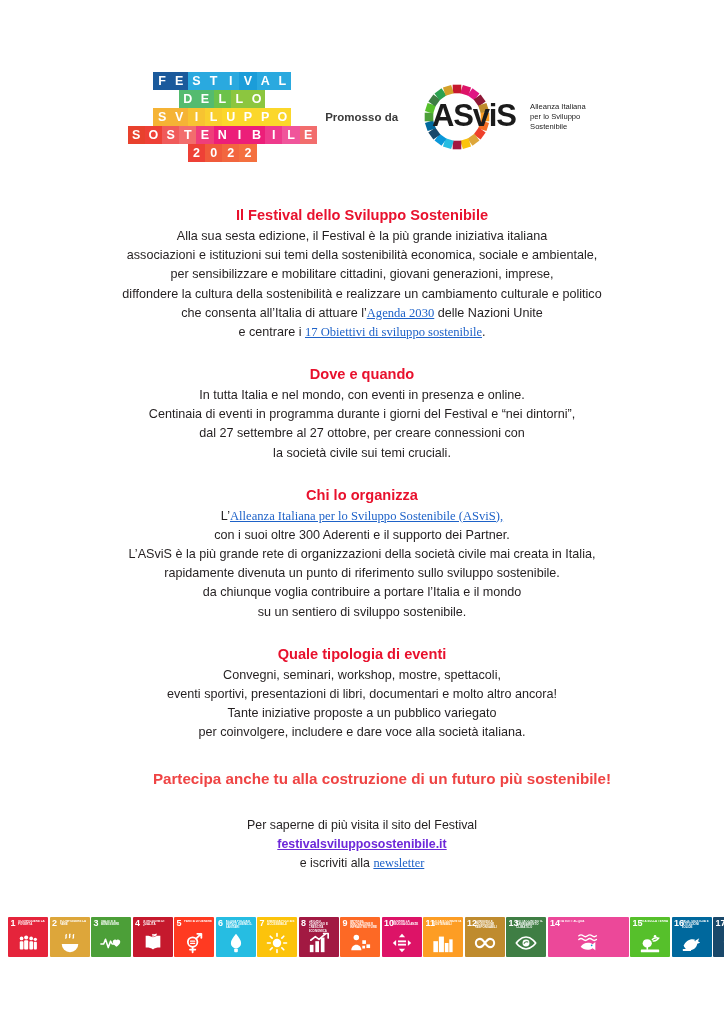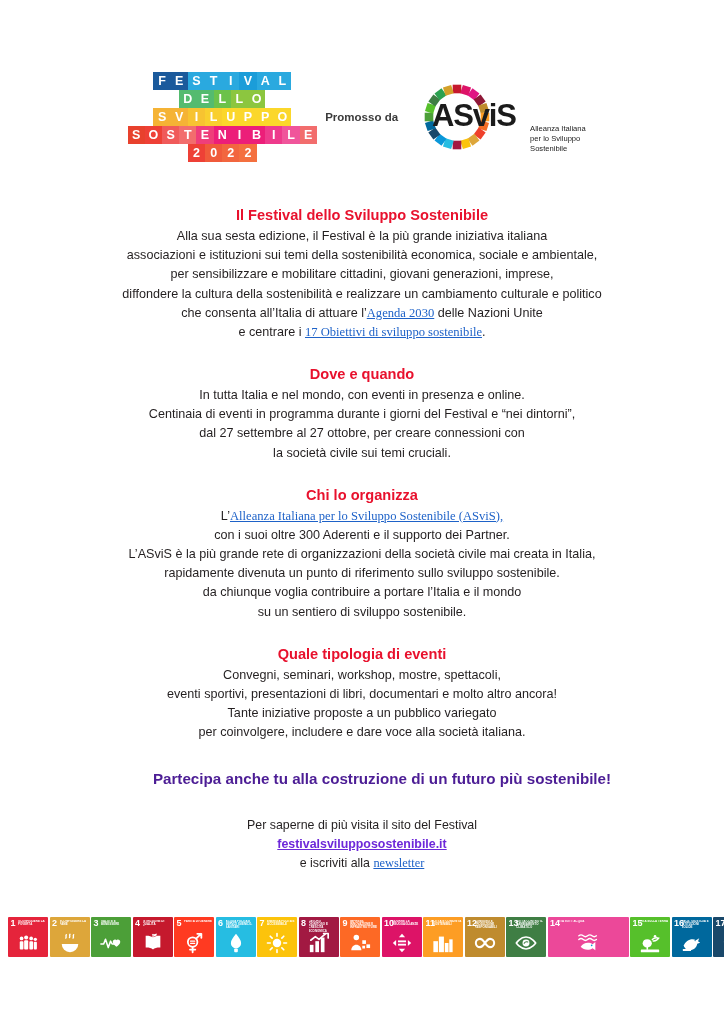--- a/index.html
+++ b/index.html
@@ -62,21 +62,21 @@
     font-size: 11.5px;
     font-weight: 700;
     color: #3b3b3b;
     margin: 0 22px 0 19px;
     white-space: nowrap;
   }
 
   
   .asvis-logo {
     display: flex;
-    align-items: flex-end;
+    align-items: center;
     gap: 16px;
   }
   .asvis-mark {
     position: relative;
     width: 74px;
     height: 74px;
   }
   .asvis-mark svg { display: block; }
   .asvis-word {
     position: absolute;
@@ -130,21 +130,21 @@
     text-decoration: underline;
     font-family: Liberation Serif, serif;
   }
   a.lnk-bold {
     color: #6d28d9;
     text-decoration: underline;
     font-weight: 700;
   }
 
   .cta {
-    color: #4c1d95;
+    color: #ef4444;
     font-weight: 700;
     font-size: 15.2px;
     line-height: 1.4;
     font-family: "Liberation Sans", sans-serif;
     white-space: nowrap;
     padding-left: 40px;
   }
 
   .footer-note {
     font-size: 12.4px;

